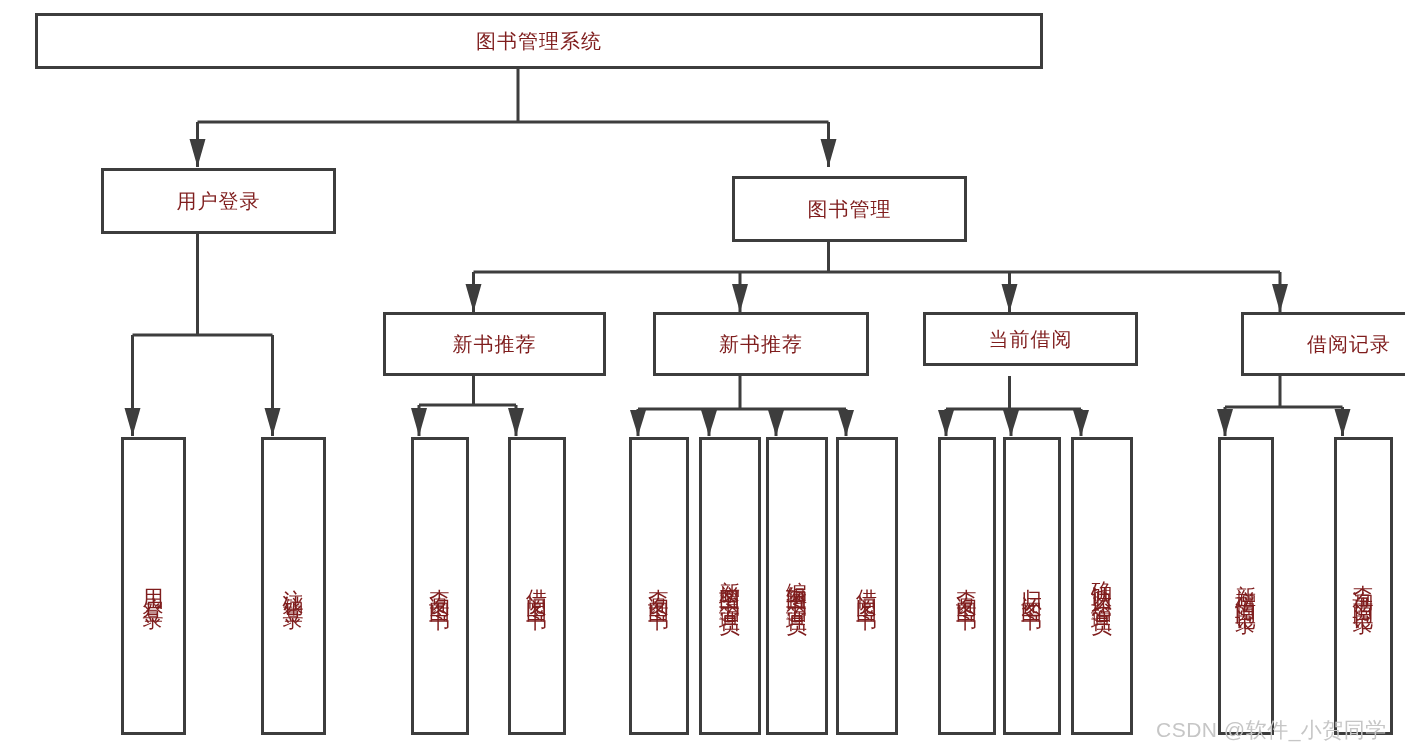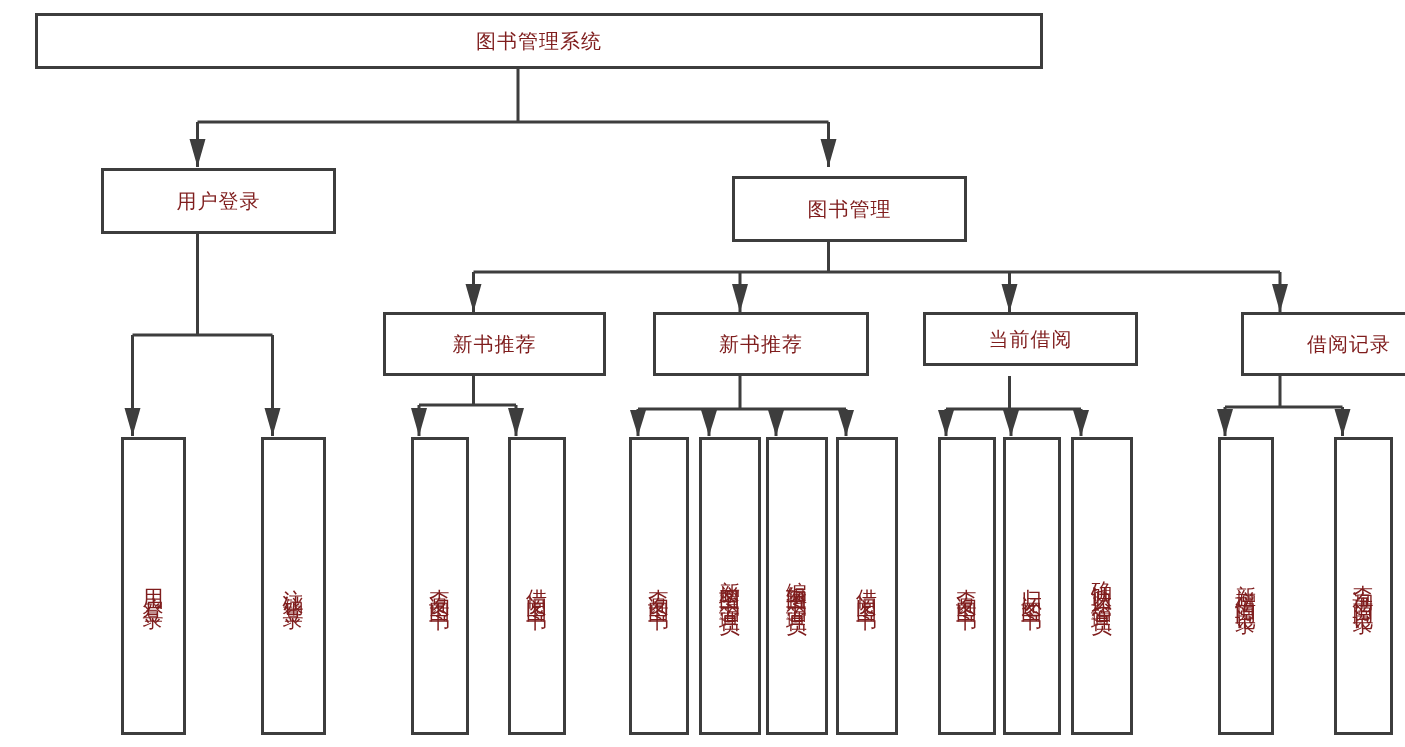--- a/index.html
+++ b/index.html
@@ -116,13 +116,14 @@
   <div class="box leaf" style="left:745px; width:62px; letter-spacing:5px;">编辑图书（管理员）</div>
   <div class="box leaf" style="left:815px; width:62px;">借阅图书</div>
 
   <div class="box leaf" style="left:917px; width:58px;">查询图书</div>
   <div class="box leaf" style="left:982px; width:58px;">归还图书</div>
   <div class="box leaf" style="left:1050px; width:62px; letter-spacing:5px;">确认归还（管理员）</div>
 
   <div class="box leaf" style="left:1197px; width:56px; letter-spacing:6px;">新增借阅记录</div>
   <div class="box leaf" style="left:1313px; width:59px; letter-spacing:6px;">查询借阅记录</div>
 
+  <div id="watermark">CSDN @软件_小贺同学</div>
 </div>
 
 </body></html>

